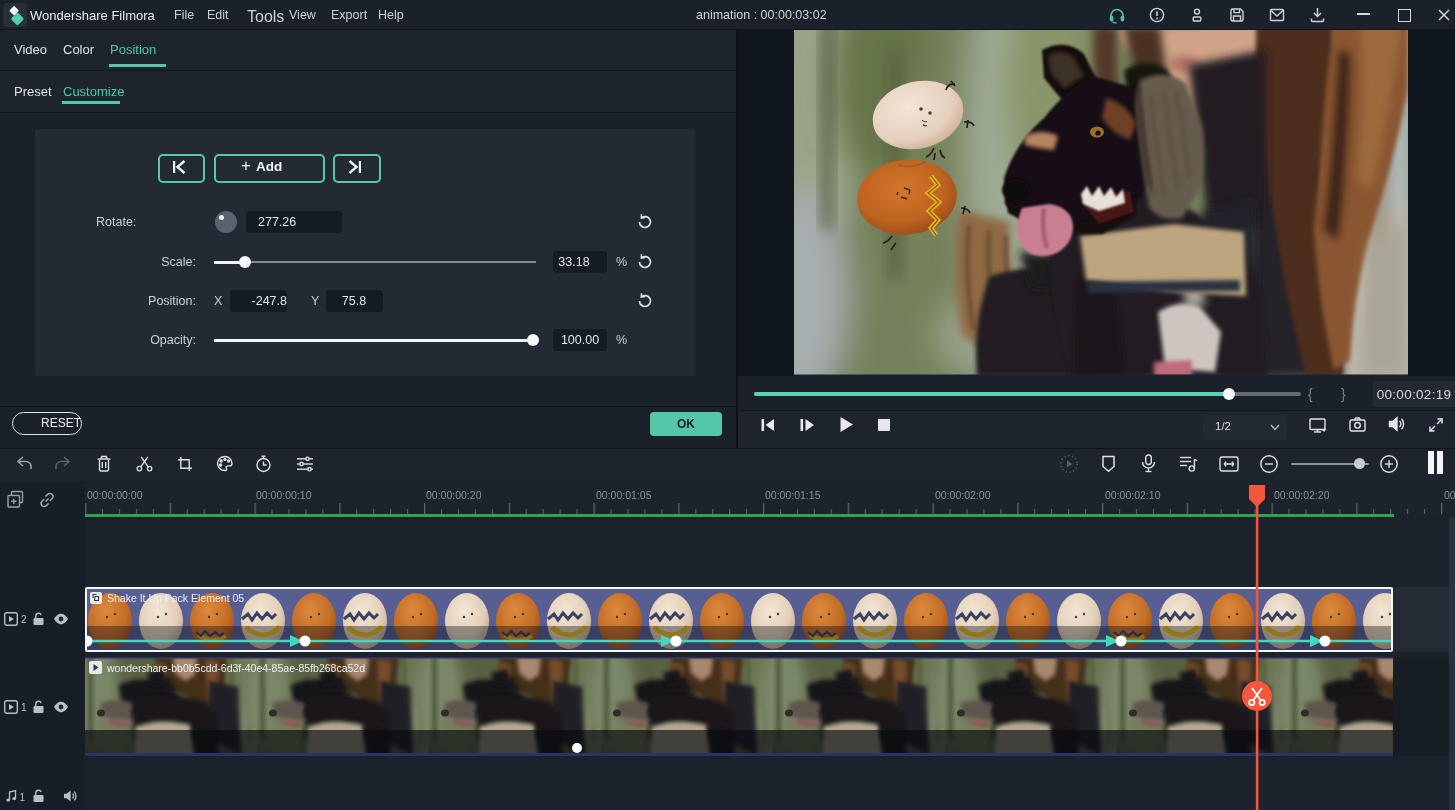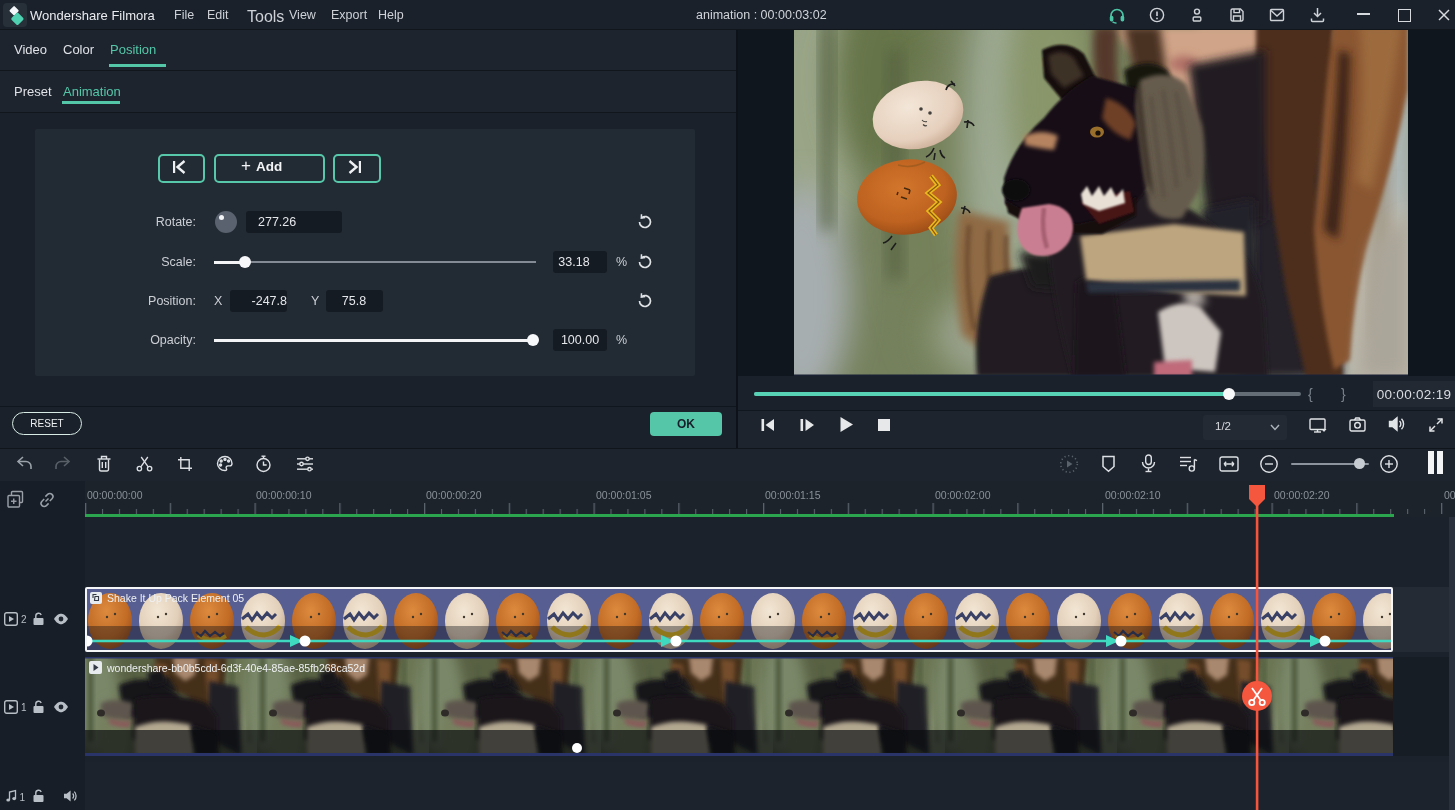--- a/index.html
+++ b/index.html
@@ -58,41 +58,41 @@
     <line x1="11" y1="1" x2="1" y2="11"></line>
 </svg>
 
 <div class="a" style="left:0;top:30px;width:736px;height:40px;background:#1d242e;border-bottom:1px solid #11161d"></div>
 <div class="a" style="left:14px;top:42px;font-size:13px;color:#dfe2e6">Video</div>
 <div class="a" style="left:63px;top:42px;font-size:13px;color:#dfe2e6">Color</div>
 <div class="a" style="left:110px;top:42px;font-size:13px;color:#54c7a9">Position</div>
 <div class="a" style="left:109px;top:64px;width:57px;height:3px;background:#54c7a9"></div>
 <div class="a" style="left:0;top:71px;width:736px;height:41px;background:#1d242e;border-bottom:1px solid #11161d"></div>
 <div class="a" style="left:14px;top:84px;font-size:13px;color:#dfe2e6">Preset</div>
-<div class="a" style="left:63px;top:84px;font-size:13px;color:#54c7a9">Animation</div>
+<div class="a" style="left:63px;top:84px;font-size:13px;color:#54c7a9">Customize</div>
 <div class="a" style="left:62px;top:101px;width:58px;height:3px;background:#54c7a9"></div>
 
 <div class="a" style="left:0;top:113px;width:736px;height:293px;background:#1a212a"></div>
 <div class="a" style="left:35px;top:129px;width:660px;height:247px;background:#222a33;border-radius:2px"></div>
 
 <div class="a" style="left:158px;top:154px;width:43px;height:25px;border:2px solid #58c8aa;border-radius:5px"></div>
 <div class="a" style="left:214px;top:154px;width:107px;height:25px;border:2px solid #58c8aa;border-radius:5px"></div>
 <div class="a" style="left:333px;top:154px;width:44px;height:25px;border:2px solid #58c8aa;border-radius:5px"></div>
 <svg class="a" style="left:172px;top:160px" width="16" height="14" viewBox="0 0 16 14">
  <rect x="1" y="1" width="2.2" height="12" fill="#eef1f3"></rect>
     <path d="M12.5 1 L5.5 7 L12.5 13" stroke="#eef1f3" stroke-width="2.4" fill="none"></path>
 </svg>
 <div class="a" style="left:241px;top:156px;font-size:17px;color:#f2f4f6">+</div>
 <div class="a" style="left:256px;top:159px;font-size:13.5px;color:#f2f4f6;font-weight:bold">Add</div>
 <svg class="a" style="left:346px;top:160px" width="16" height="14" viewBox="0 0 16 14">
  <rect x="12.8" y="1" width="2.2" height="12" fill="#eef1f3"></rect>
     <path d="M3.5 1 L10.5 7 L3.5 13" stroke="#eef1f3" stroke-width="2.4" fill="none"></path>
 </svg>
 
-<div class="a" style="left:96px;top:215px;width:100px;font-size:12.5px;color:#ccd0d5;text-align:right">Rotate:</div>
+<div class="a" style="left:96px;top:215px;width:100px;font-size:12.5px;color:#ccd0d5;text-align:left">Rotate:</div>
 <div class="a" style="left:215px;top:211px;width:22px;height:22px;border-radius:50%;background:#59626e"></div>
 <div class="a" style="left:219px;top:215px;width:5px;height:5px;border-radius:50%;background:#f2f4f6"></div>
 <div class="a" style="left:246px;top:211px;width:96px;height:22px;background:#151b23;border-radius:3px"></div>
 <div class="a" style="left:258px;top:215px;font-size:12.5px;color:#e4e7ea">277.26</div>
 
 <div class="a" style="left:96px;top:255px;width:100px;font-size:12.5px;color:#ccd0d5;text-align:right">Scale:</div>
 <div class="a" style="left:214px;top:261px;width:322px;height:2px;background:#848b94"></div>
 <div class="a" style="left:214px;top:260.5px;width:31px;height:3px;background:#f2f4f6"></div>
 <div class="a" style="left:239px;top:256px;width:12px;height:12px;border-radius:50%;background:#f6f8fa"></div>
 <div class="a" style="left:553px;top:251px;width:54px;height:22px;background:#151b23;border-radius:3px"></div>
@@ -128,21 +128,21 @@
     </g>
 </svg>
 <svg class="a" style="left:636px;top:292px" width="18" height="18" viewBox="0 0 18 18" fill="none" stroke="#dfe3e6" stroke-width="1.7">
  <g transform="scale(-1,1) translate(-18,0)">
       <path d="M14.5 9 a5.5 5.5 0 1 1 -2.2 -4.4"></path>
       <path d="M12.5 1.2 L12.7 5.2 L8.8 4.6" stroke-width="1.5"></path>
     </g>
 </svg>
 
 <div class="a" style="left:0;top:406px;width:736px;height:42px;background:#1a212a;border-top:1px solid #10161d"></div>
-<div class="a" style="left:12px;top:412px;width:68px;height:21px;border:1.5px solid #d8ece5;border-radius:12px;color:#eef1f3;font-size:10px;text-align:center;line-height:21px">RESET</div>
+<div class="a" style="left:12px;top:412px;width:68px;height:21px;border:1.5px solid #d8ece5;border-radius:12px;color:#eef1f3;font-size:12px;text-align:right;line-height:21px">RESET</div>
 <div class="a" style="left:650px;top:412px;width:72px;height:24px;background:#55c6a8;border-radius:4px;color:#17202a;font-size:12px;font-weight:bold;text-align:center;line-height:24px">OK</div>
 
 <div class="a" style="left:736px;top:30px;width:2px;height:418px;background:#0d1218"></div>
 
 <div class="a" style="left:738px;top:30px;width:717px;height:346px;background:#10161e"></div>
 <svg class="a" style="left:794px;top:30px" width="614" height="347" viewBox="0 0 614 347">
  <defs>
   <filter id="b16" x="-60%" y="-60%" width="220%" height="220%">
         <feGaussianBlur stdDeviation="16"></feGaussianBlur>
       </filter>

